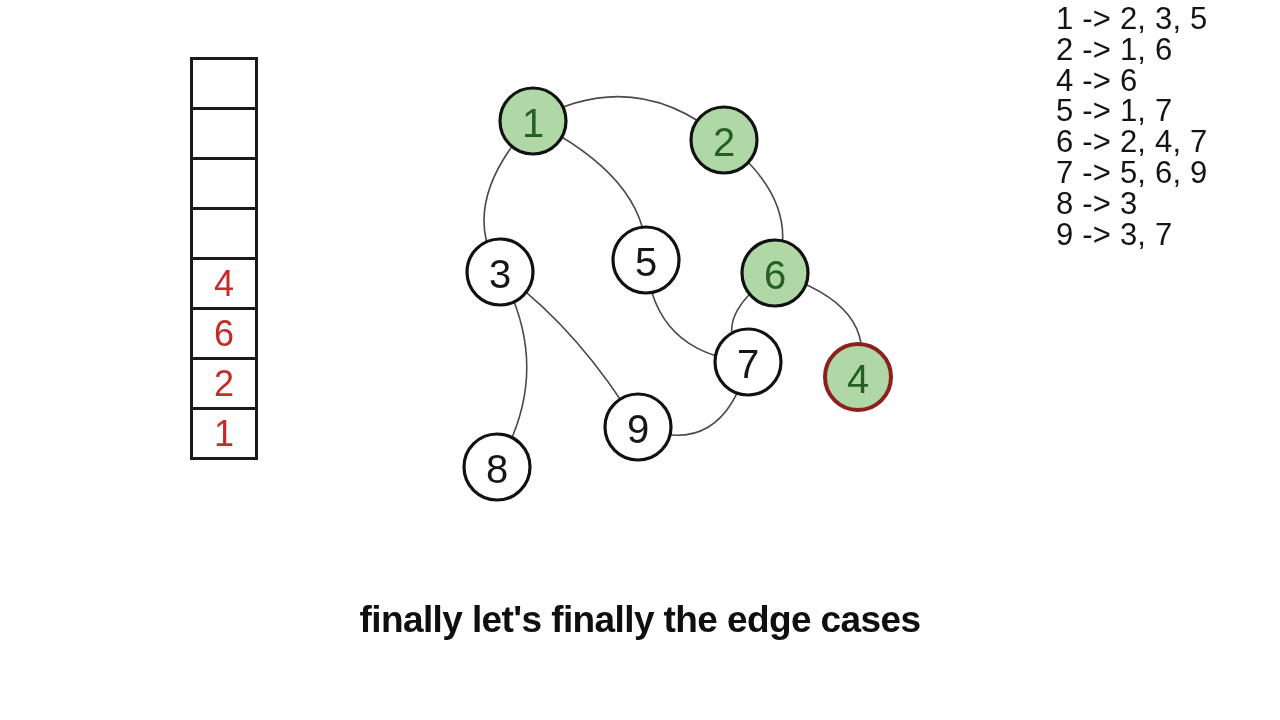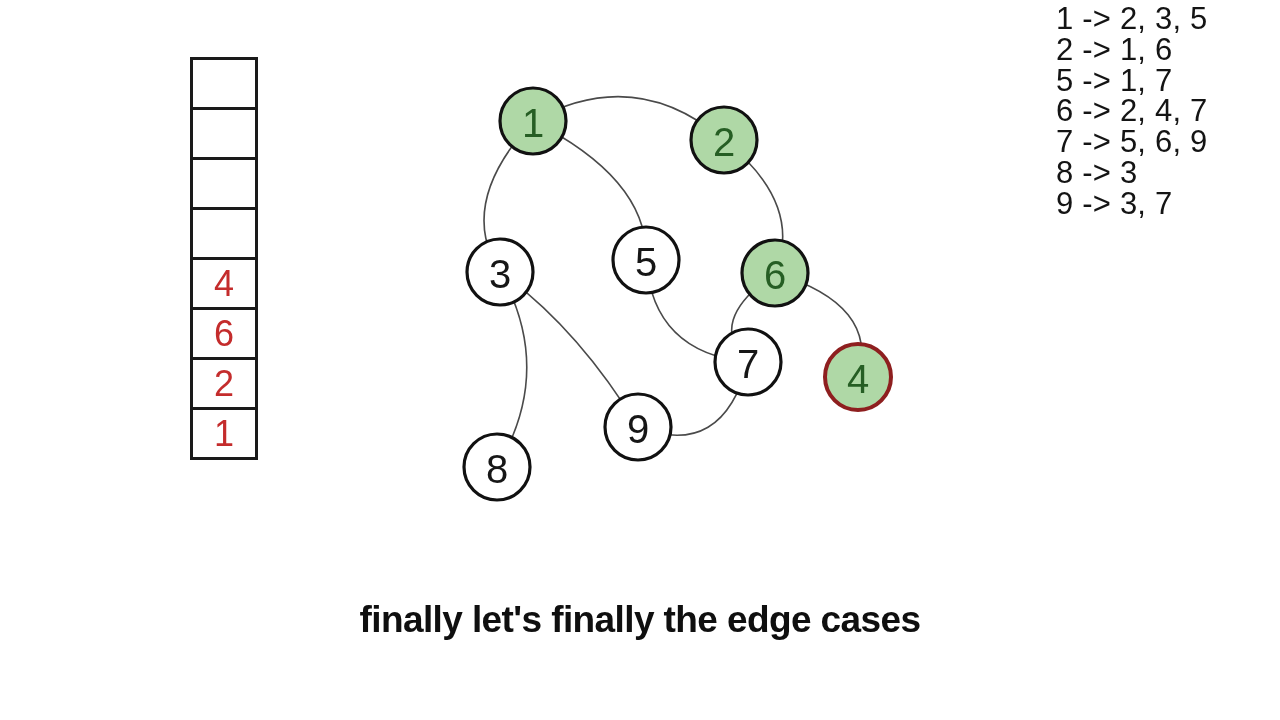--- a/index.html
+++ b/index.html
@@ -107,20 +107,21 @@
         <span style="color: rgb(196, 44, 44);">2</span>
       </div>
       <div class="stack-cell" style="border-color: rgb(26, 26, 26);">
         <span style="color: rgb(196, 44, 44);">1</span>
       </div>
     </div>
 
   <div class="adj" id="adj">
       <div class="adj-line">1 -&gt; 2, 3, 5</div>
       <div class="adj-line">2 -&gt; 1, 6</div>
+      <div class="adj-line">4 -&gt; 6</div>
       <div class="adj-line">5 -&gt; 1, 7</div>
       <div class="adj-line">6 -&gt; 2, 4, 7</div>
       <div class="adj-line">7 -&gt; 5, 6, 9</div>
       <div class="adj-line">8 -&gt; 3</div>
       <div class="adj-line">9 -&gt; 3, 7</div>
     </div>
 
   <div class="caption">finally let's finally the edge cases</div>
 </div>
 

